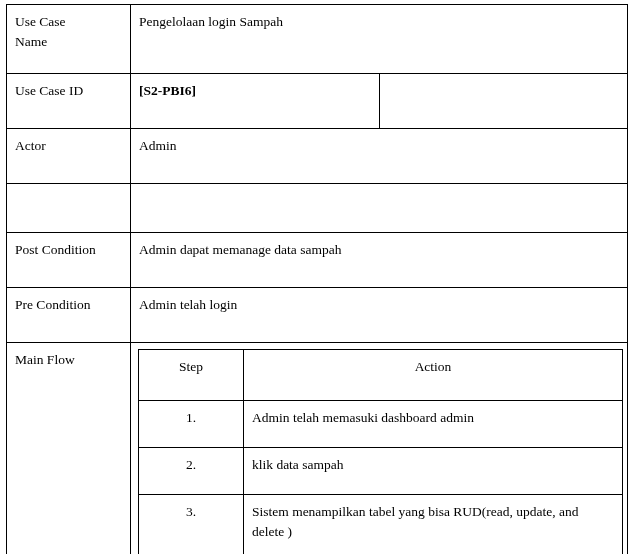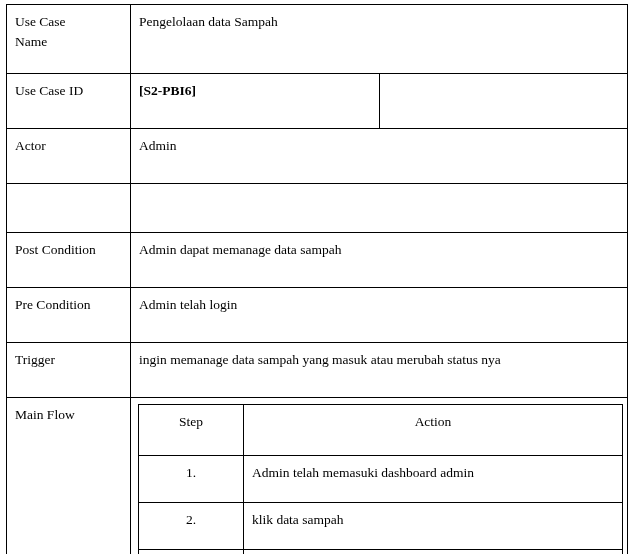--- a/index.html
+++ b/index.html
@@ -82,21 +82,21 @@
 <body>
 
 <div class="page">
   <table class="usecase">
     <tbody>
       <tr class="row-tall">
         <td class="col-label cell-label">
           <div>Use Case</div>
           <div>Name</div>
         </td>
-        <td colspan="2">Pengelolaan data Sampah</td>
+        <td colspan="2">Pengelolaan login Sampah</td>
       </tr>
 
       <tr class="row-mid">
         <td class="col-label cell-label">Use Case ID</td>
         <td style="width:88px;font-weight:bold;">[S2-PBI6]</td>
         <td></td>
       </tr>
 
       <tr class="row-mid">
         <td class="col-label cell-label">Actor</td>
@@ -111,24 +111,20 @@
       <tr class="row-mid">
         <td class="col-label cell-label">Post Condition</td>
         <td colspan="2">Admin dapat memanage data sampah</td>
       </tr>
 
       <tr class="row-mid">
         <td class="col-label cell-label">Pre Condition</td>
         <td colspan="2">Admin telah login</td>
       </tr>
 
-      <tr class="row-mid">
-        <td class="col-label cell-label">Trigger</td>
-        <td colspan="2">ingin memanage data sampah yang masuk atau merubah status nya</td>
-      </tr>
 
       <tr>
         <td class="col-label cell-label mainflow-label">Main Flow</td>
         <td colspan="2" class="nested-host">
           <table class="inner">
             <tbody>
               <tr class="hdr">
                 <td class="head-step">Step</td>
                 <td class="head-action">Action</td>
               </tr>

